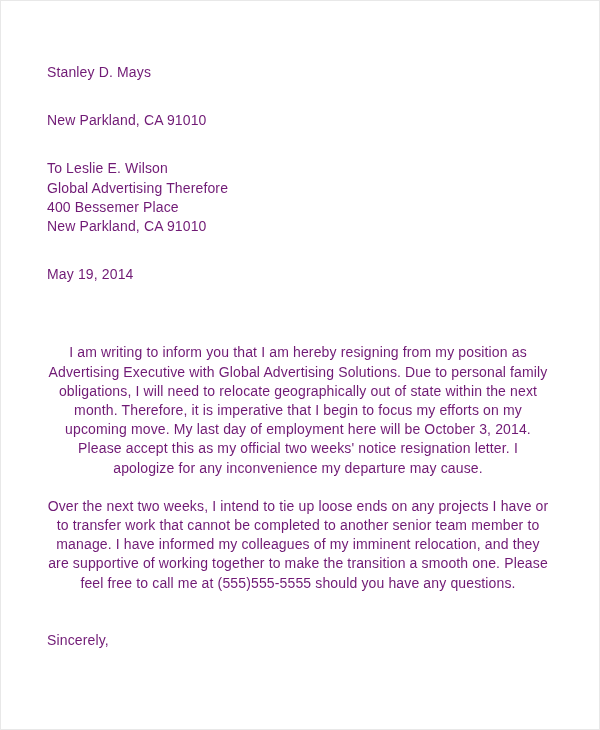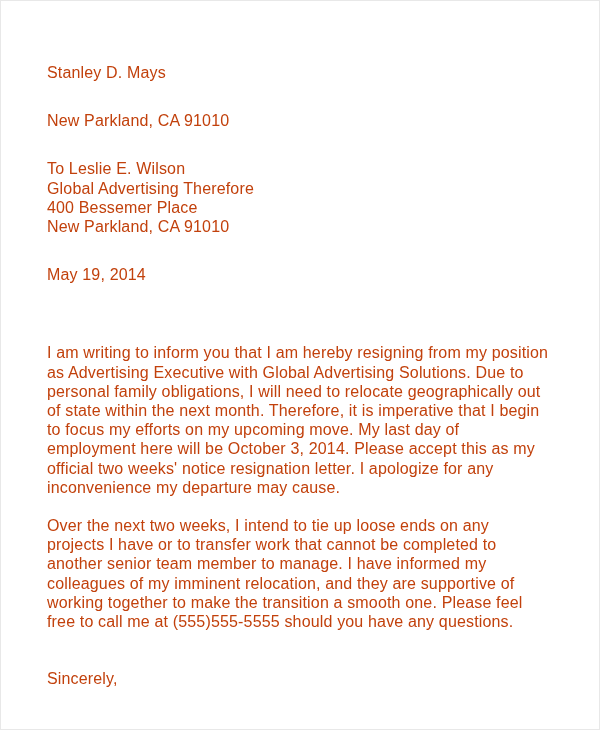--- a/index.html
+++ b/index.html
@@ -26,31 +26,31 @@
     width: 502px;
   }
 
   .block {
     margin: 0;
     padding: 0;
   }
 
   .line,
   .para {
-    color: #c2410c;
-    font-size: 16px;
+    color: #701a75;
+    font-size: 14px;
     line-height: 19.2px;
     letter-spacing: 0.01em;
     margin: 0;
     padding: 0;
     white-space: pre-wrap;
   }
 
   .para {
-    text-align: left;
+    text-align: center;
   }
 
   
   .gap-sender      { height: 29px; }
   .gap-address     { height: 29px; }
   .gap-recipient   { height: 29px; }
   .gap-date        { height: 29px; }
   .gap-salutation  { height: 30px; }
   .gap-para        { height: 19px; }
 </style>

